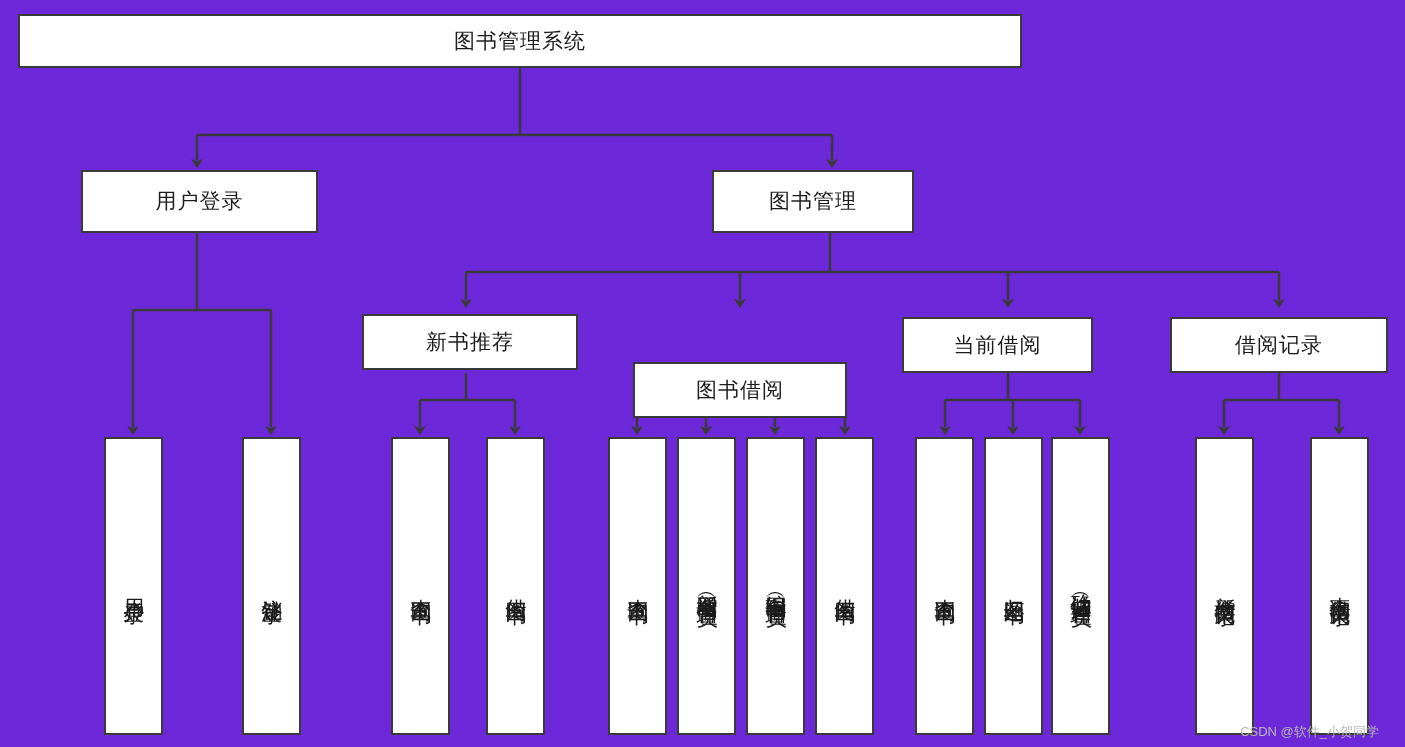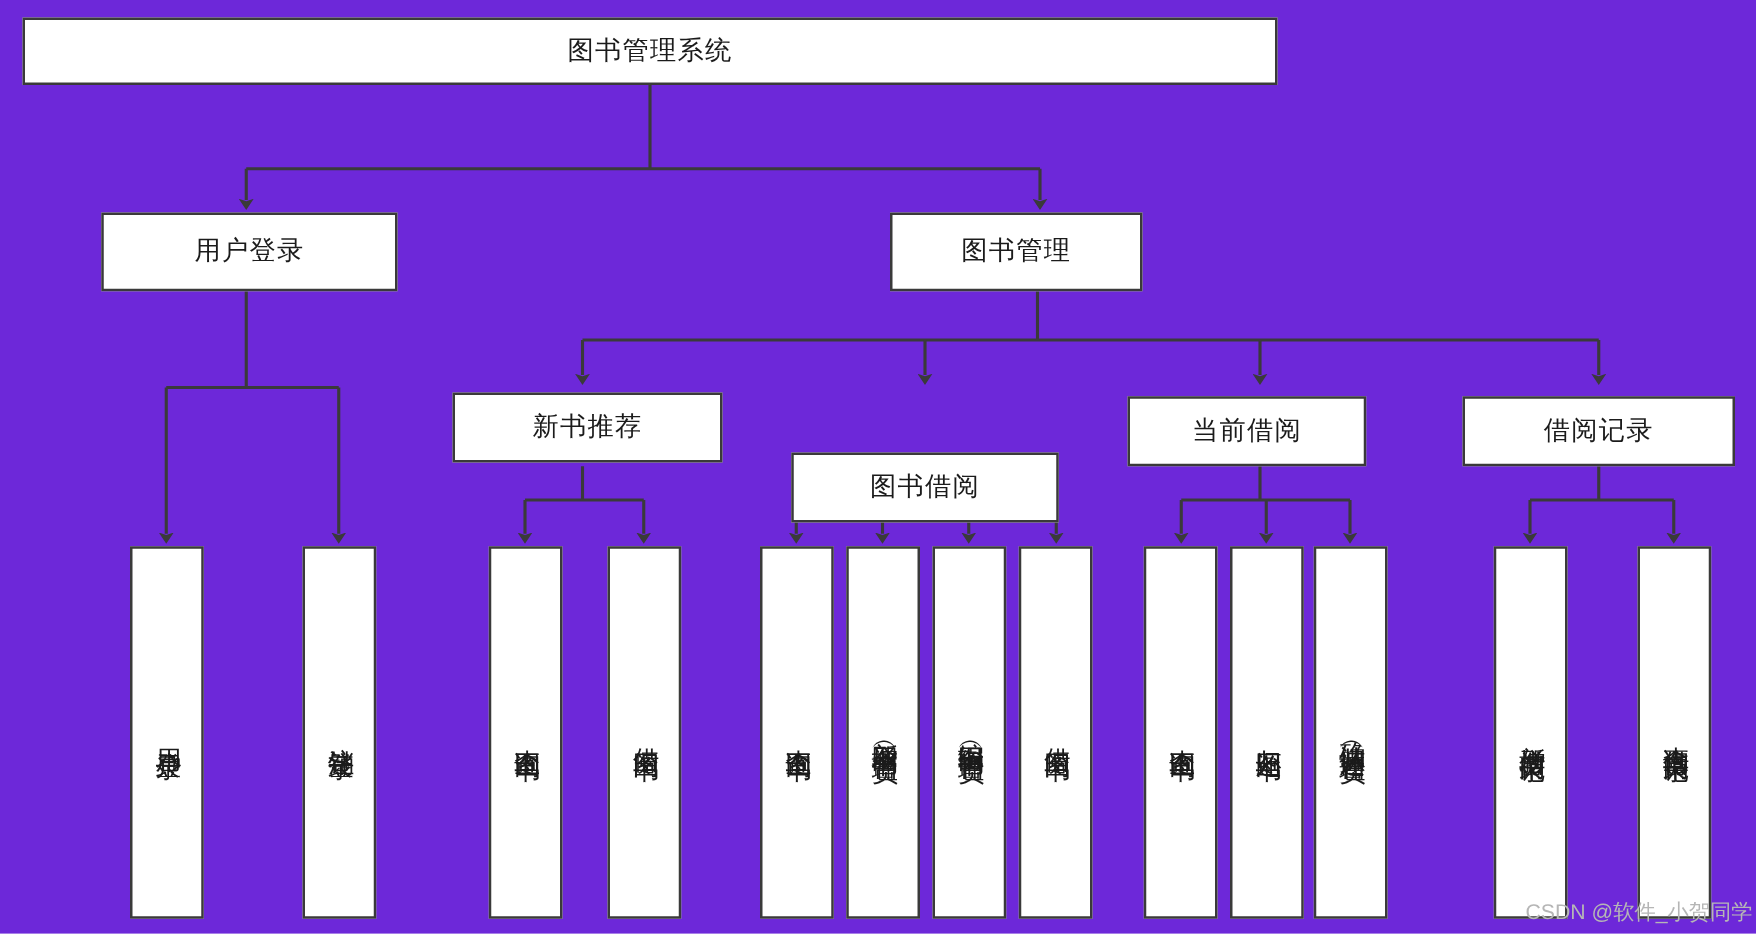--- a/index.html
+++ b/index.html
@@ -46,23 +46,23 @@
   .node.vert .label {
     writing-mode: vertical-rl;
     text-orientation: upright;
     font-size: 21px;
     line-height: 1.18;
     letter-spacing: 2px;
     white-space: nowrap;
   }
   #watermark {
     position: absolute;
-    right: 3px;
+    right: 26px;
     bottom: 6px;
-    font-size: 17px;
+    font-size: 13px;
     color: #b6b6b6;
     white-space: nowrap;
     pointer-events: none;
     margin-top: 28px;
   }
 </style>
 </head>
 <body>
 
 <div id="canvas">

